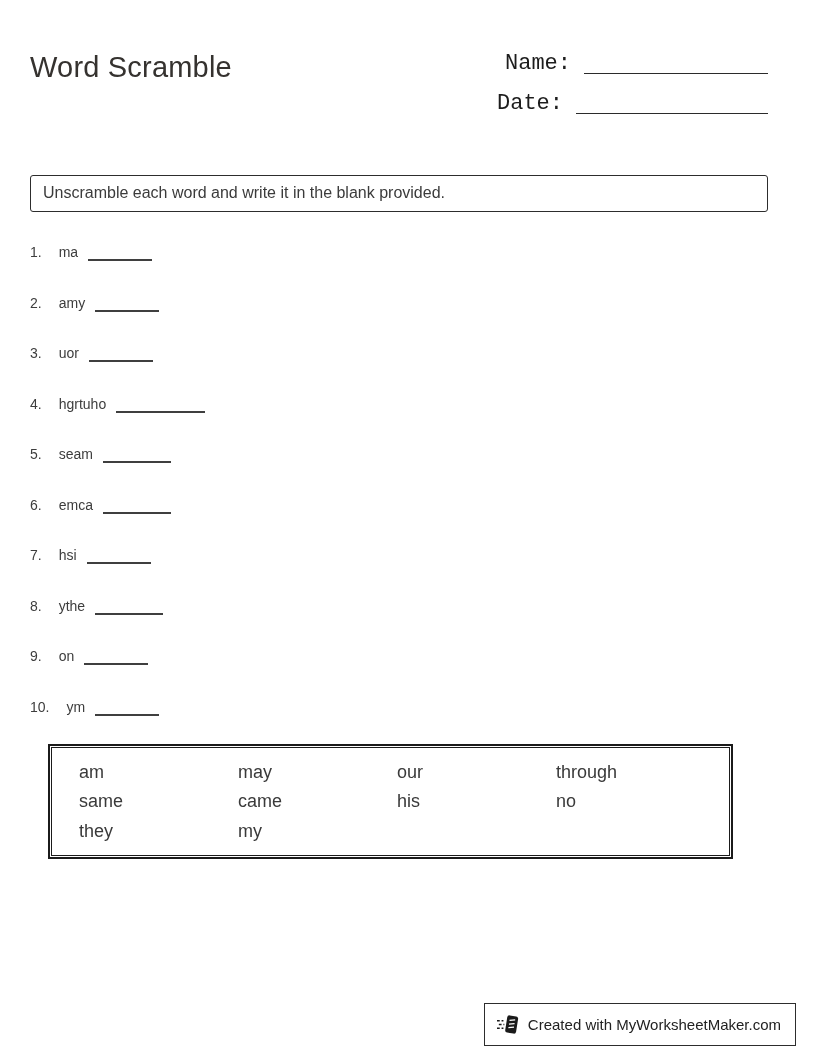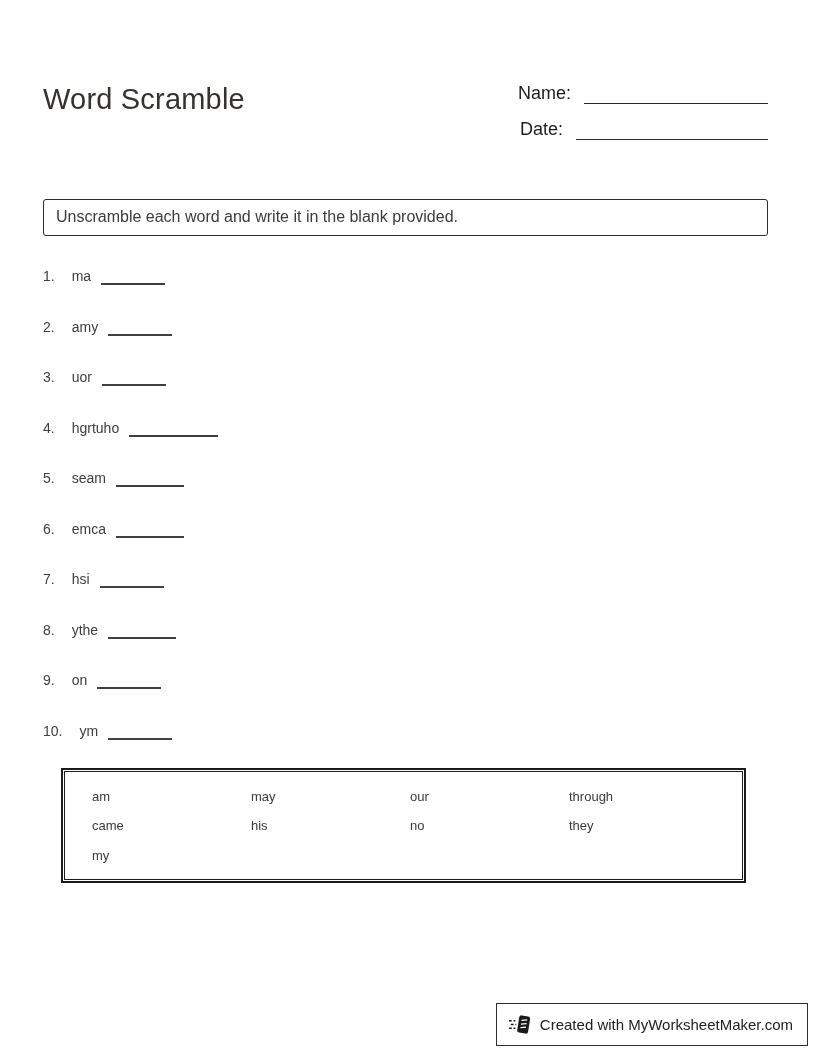--- a/index.html
+++ b/index.html
@@ -4,42 +4,42 @@
 <style>
   * { box-sizing: border-box; margin: 0; padding: 0; }
   html, body { width: 816px; height: 1056px; }
   body {
     background: #ffffff;
     font-family: "Liberation Sans", sans-serif;
     color: #3d3d3d;
     position: relative;
     overflow: hidden;
   }
-  .page { padding: 47px 48px 0 43px; margin-top: 32px; }
+  .page { padding: 47px 48px 0 30px; }
 
   
   .header { display: flex; justify-content: space-between; align-items: flex-start; }
   .title {
     font-size: 29px;
     font-weight: 300;
     letter-spacing: 0.2px;
     color: #35322f;
     margin-top: 3px;
     line-height: 1.2;
   }
   .header-fields { margin-top: 4px; }
   .field-row {
     display: flex;
     align-items: baseline;
     justify-content: flex-end;
     margin-bottom: 15px;
   }
   .field-label {
-    font-family: Liberation Sans, sans-serif;
-    font-size: 18px;
+    font-family: Liberation Mono, monospace;
+    font-size: 22px;
     color: #1d1d1d;
     margin-right: 13px;
   }
   .write-line {
     display: inline-block;
     height: 14px;
     border-bottom: 1.5px solid #2b2b2b;
     transform: translateY(5px);
   }
   .name-line { width: 184px; }
@@ -85,30 +85,30 @@
   }
   .word-bank-inner {
     border: 1px solid #1b1b1b;
     padding: 10px 0 9px 27px;
   }
   .word-bank-grid {
     display: grid;
     grid-template-columns: repeat(4, 159px);
   }
   .bank-word {
-    font-size: 13px;
+    font-size: 18px;
     font-weight: 300;
     line-height: 29.4px;
     color: #3a3a3a;
   }
 
   
   .footer-badge {
     position: absolute;
-    right: 8px;
+    right: 20px;
     bottom: 10px;
     border: 1.5px solid #2d2d2d;
     background: #fff;
     display: flex;
     align-items: center;
     gap: 9px;
     padding: 9px 14px 9px 12px;
     font-size: 15px;
     color: #222222;
   }
@@ -191,20 +191,21 @@
       </div>
     </div>
 
   <div class="word-bank-outer">
     <div class="word-bank-inner">
       <div class="word-bank-grid">
           <span class="bank-word">am</span>
           <span class="bank-word">may</span>
           <span class="bank-word">our</span>
           <span class="bank-word">through</span>
+          <span class="bank-word">same</span>
           <span class="bank-word">came</span>
           <span class="bank-word">his</span>
           <span class="bank-word">no</span>
           <span class="bank-word">they</span>
           <span class="bank-word">my</span>
         </div>
     </div>
   </div>
 
 </div>

